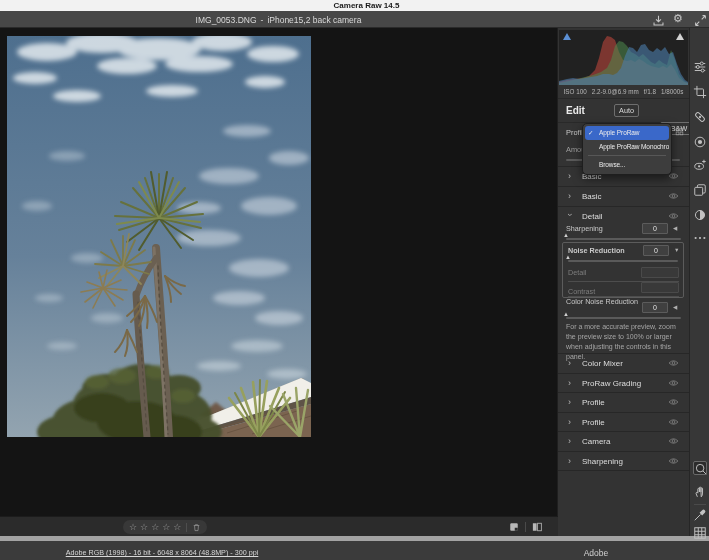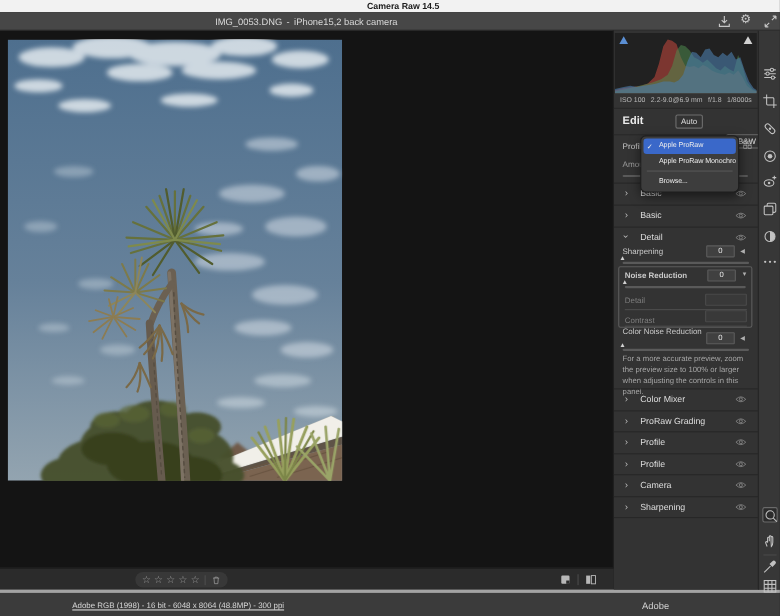--- a/index.html
+++ b/index.html
@@ -26,21 +26,21 @@
   .ratings { position:absolute; left:0; top:516px; width:558px; height:20px; background:#2b2b2b; border-top:1px solid #1c1c1c; }
   .stars-pill { position:absolute; left:123px; top:3px; height:14px; border-radius:7px; background:#383838;
     display:flex; align-items:center; gap:3px; padding:0 6px; }
   .star { font-size:9px; color:#9c9c9c; line-height:14px; cursor:default; }
   .pill-div { width:1px; height:9px; background:#4e4e4e; margin:0 2px; }
   .trash svg { width:9px; height:9px; stroke:#9c9c9c; fill:none; stroke-width:1.2; display:block; }
   .pv-icons { position:absolute; left:508px; top:3px; height:14px; display:flex; align-items:center; gap:5px; }
   .pv-icons .vdiv { width:1px; height:10px; background:#4a4a4a; }
   .pv-icons svg { width:12px; height:12px; display:block; }
   
-  .bottombar { position:absolute; left:0; top:536px; width:709px; height:24px; background:#3b3b3b; border-top:3px solid #a3a3a3; }
+  .bottombar { position:absolute; left:0; top:536px; width:709px; height:24px; background:#3b3b3b; border-top:5px solid #a3a3a3; }
   .info-link { position:absolute; left:42px; top:0; width:240px; height:24px; line-height:24px; text-align:center;
     font-size:7.2px; color:#d8d8d8; text-decoration:underline; white-space:nowrap; cursor:pointer; }
   .cancel { position:absolute; left:574px; top:0; width:44px; height:24px; line-height:24px; text-align:center; font-size:8.5px; color:#d2d2d2; cursor:pointer; }
   
   .panel { position:absolute; left:558px; top:28px; width:131px; height:508px; background:#333; }
   .hist { position:absolute; left:1px; top:2px; width:129px; height:55px; background:#212121; }
   .hist svg { display:block; width:129px; height:55px; }
   .clip { position:absolute; top:3px; width:0; height:0; border-left:4px solid transparent; border-right:4px solid transparent; }
   .clip.sh { left:4px; border-bottom:7px solid #5b8fd4; }
   .clip.hi { right:4px; border-bottom:7px solid #d2d2d2; }

